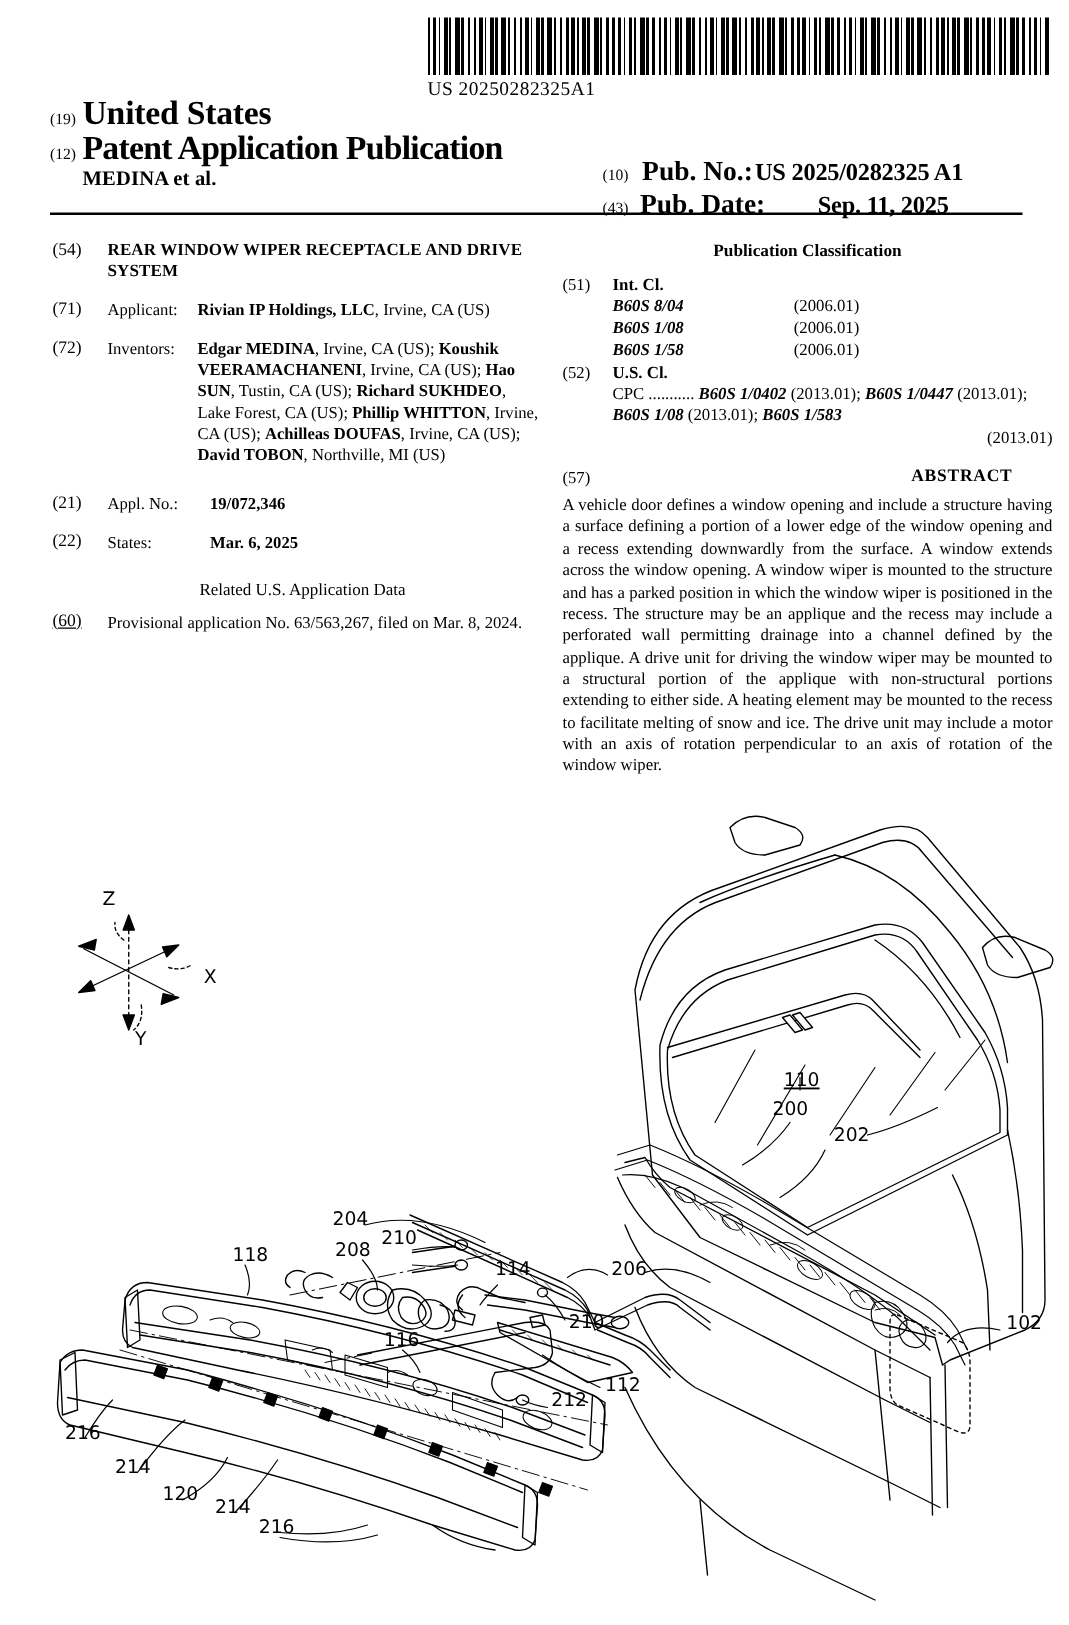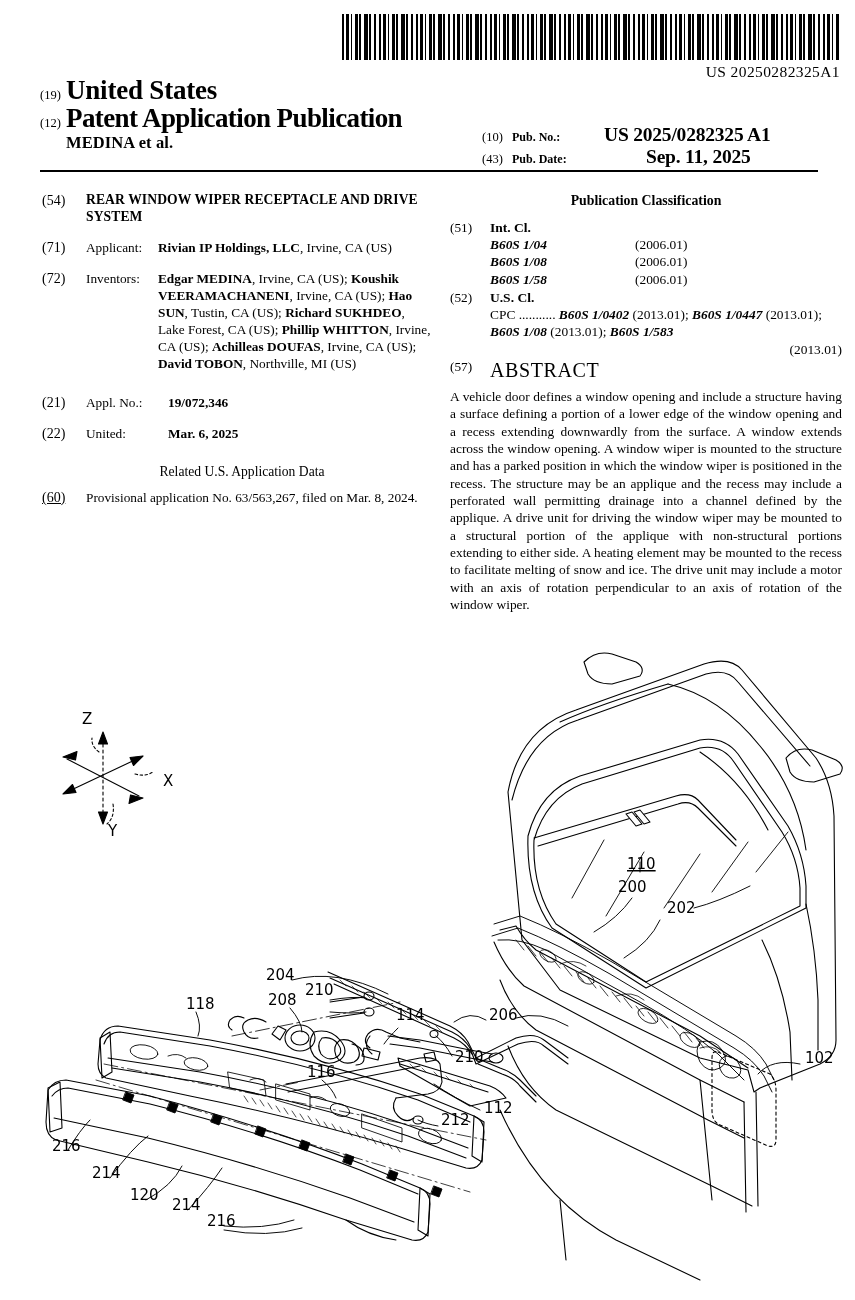--- a/index.html
+++ b/index.html
@@ -22,21 +22,21 @@
     width: 855px;
     height: 1300px;
   }
 
   
   .barcode-block {
     position: absolute;
     left: 342px;
     top: 14px;
     width: 498px;
-    text-align: right;
+    text-align: left;
   }
   .barcode-bars {
     height: 46px;
     width: 100%;
     background-image: repeating-linear-gradient(
       to right,
       #000 0px, #000 2px, #fff 2px, #fff 4px,
       #000 4px, #000 7px, #fff 7px, #fff 9px,
       #000 9px, #000 10px, #fff 10px, #fff 13px,
       #000 13px, #000 16px, #fff 16px, #fff 17px,
@@ -99,23 +99,24 @@
   .mh-right .r-row {
     display: flex;
     align-items: baseline;
     white-space: nowrap;
   }
   .mh-right .r-code {
     font-size: 12.5px;
     flex: 0 0 30px;
   }
   .mh-right .r-label {
-    font-size: 12px;
+    font-size: 22px;
     font-weight: bold;
     flex: 0 0 92px;
+    text-align: center;
   }
   .mh-right .r-value {
     font-size: 19.5px;
     font-weight: bold;
     letter-spacing: -0.2px;
   }
   .mh-right .r-row.date .r-value {
     margin-left: 42px;
   }
 
@@ -216,28 +217,29 @@
     line-height: 1.3;
   }
   .cpc-body i { font-weight: bold; font-style: italic; }
   .cpc-tail {
     text-align: right;
     font-size: 13.4px;
   }
 
   .abstract-head-row {
     display: flex;
+    margin-top: 15px;
     margin-bottom: 4px;
   }
   .abstract-head-row .code { flex: 0 0 40px; font-size: 13.3px; }
   .abstract-head-row .ttl {
     flex: 1 1 auto;
-    text-align: left;
-    font-weight: normal;
-    font-size: 20px;
+    text-align: right;
+    font-weight: bold;
+    font-size: 14px;
     letter-spacing: 0.6px;
     padding-right: 32px;
   }
   .abstract-body {
     font-size: 13.4px;
     line-height: 1.295;
     text-align: justify;
     text-justify: inter-word;
     hyphens: manual;
   }
@@ -315,21 +317,21 @@
     </div>
 
     <div class="fld wide" style="margin-top:22px;">
       <span class="code">(21)</span>
       <span class="label">Appl. No.:</span>
       <span class="body"><b>19/072,346</b></span>
     </div>
 
     <div class="fld wide" style="margin-top:6px;">
       <span class="code">(22)</span>
-      <span class="label">United:</span>
+      <span class="label">States:</span>
       <span class="body"><b>Mar. 6, 2025</b></span>
     </div>
 
     <div class="related-head">Related U.S. Application Data</div>
 
     <div class="fld p60">
       <span class="code">(60)</span>
       <span class="body">Provisional application No. 63/563,267, filed on Mar. 8, 2024.</span>
     </div>
   </div>
@@ -337,21 +339,21 @@
   <div class="col-right">
 
     <div class="pubclass-head">Publication Classification</div>
 
     <div class="cl-row">
       <span class="code">(51)</span>
       <span class="body">
         <div class="cl-head">Int. Cl.</div>
         <div id="int-cl-list">
             <div class="cl-line">
-              <span class="ipc">B60S 1/04</span>
+              <span class="ipc">B60S 8/04</span>
               <span class="ver">(2006.01)</span>
             </div>
             <div class="cl-line">
               <span class="ipc">B60S 1/08</span>
               <span class="ver">(2006.01)</span>
             </div>
             <div class="cl-line">
               <span class="ipc">B60S 1/58</span>
               <span class="ver">(2006.01)</span>
             </div>

